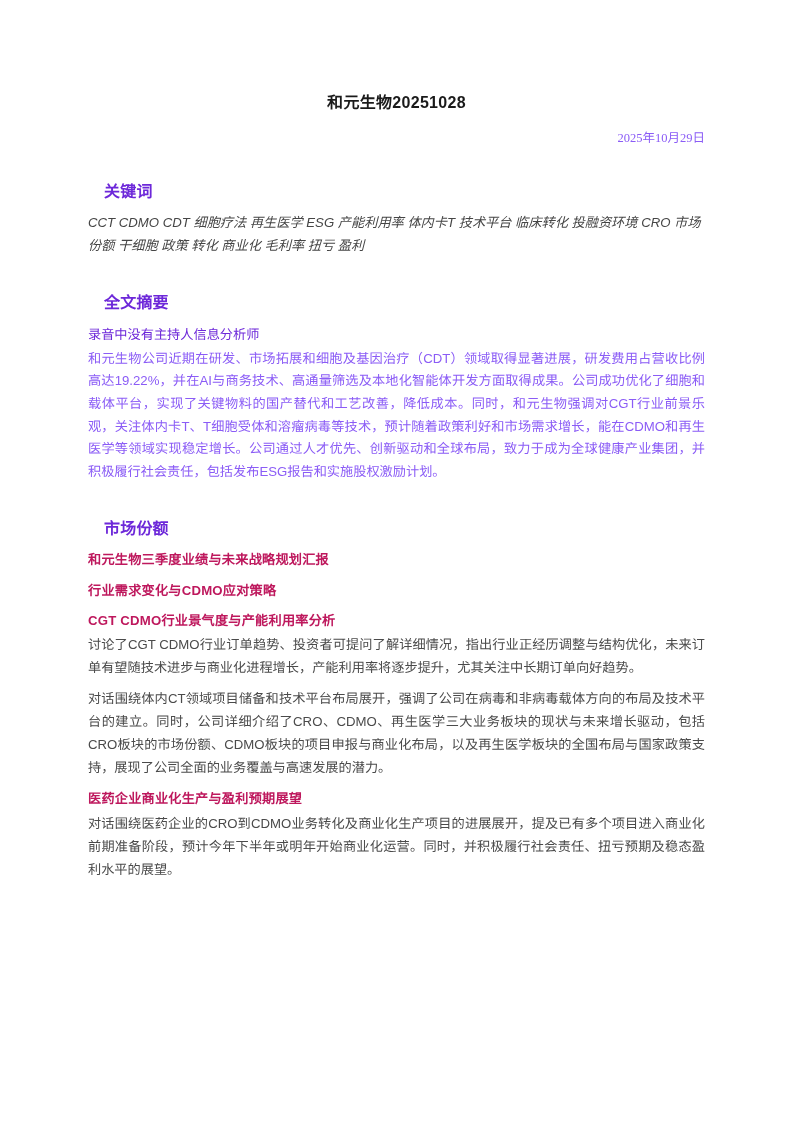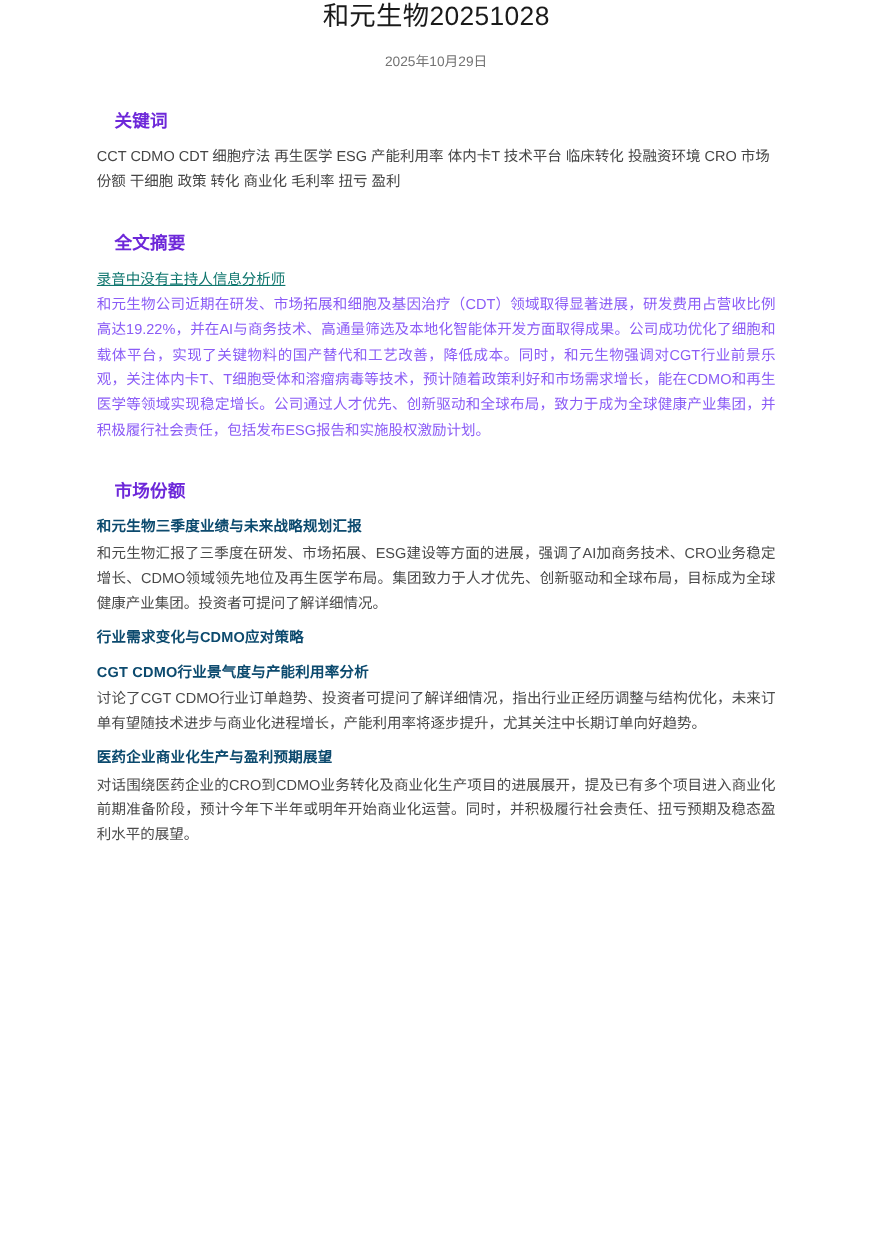--- a/index.html
+++ b/index.html
@@ -19,33 +19,35 @@
     box-sizing: border-box;
     width: 793px;
     min-height: 1122px;
     padding: 0 88px;
     background: #ffffff;
   }
 
   
   .doc-title {
     margin: 0;
-    font-size: 24px;
-    font-weight: normal;
+    padding-top: 92px;
+    font-size: 16px;
+    font-weight: bold;
     line-height: 1.35;
     color: #1a1a1a;
     text-align: center;
     letter-spacing: 0.3px;
   }
   .doc-date {
     margin: 16px 0 0 0;
     font-size: 12.5px;
     line-height: 1.4;
-    color: #737373;
-    text-align: center;
+    color: #8b5cf6;
+    text-align: right;
+    font-family: Liberation Serif, serif;
   }
 
   
   .section {
     margin-top: 34px;
   }
   .section-heading {
     margin: 0 0 9px 16px;
     font-size: 16px;
     font-weight: bold;
@@ -60,53 +62,53 @@
     font-size: 13.2px;
     line-height: 1.72;
     color: #8b5cf6;
     text-align: justify;
     text-justify: inter-ideograph;
   }
   .muted-line {
     margin: 0 0 1px 0;
     font-size: 13.2px;
     line-height: 1.72;
-    color: #0f766e;
-    text-decoration: underline;
+    color: #6d28d9;
   }
 
   
   .chapter {
     margin-top: 8px;
   }
   .chapter:first-of-type {
     margin-top: 0;
   }
   .chapter-title {
     margin: 0 0 2px 0;
     font-size: 13.2px;
     font-weight: bold;
     line-height: 1.7;
-    color: #0c4a6e;
+    color: #be185d;
     letter-spacing: 0.2px;
   }
   .chapter-body {
     margin: 0;
     font-size: 13.2px;
     line-height: 1.74;
     color: #4a4a4a;
     text-align: justify;
     text-justify: inter-ideograph;
   }
   .keywords-text {
     margin: 0;
     font-size: 13.2px;
     line-height: 1.74;
     color: #454545;
     text-align: left;
+    font-style: italic;
   }
   .summary-block p + p {
     margin-top: 0;
   }
 </style>
 </head>
 <body>
 
 <div class="page">
 
@@ -124,33 +126,33 @@
       <p class="muted-line">录音中没有主持人信息分析师</p>
       <p class="body-text">和元生物公司近期在研发、市场拓展和细胞及基因治疗（CDT）领域取得显著进展，研发费用占营收比例高达19.22%，并在AI与商务技术、高通量筛选及本地化智能体开发方面取得成果。公司成功优化了细胞和载体平台，实现了关键物料的国产替代和工艺改善，降低成本。同时，和元生物强调对CGT行业前景乐观，关注体内卡T、T细胞受体和溶瘤病毒等技术，预计随着政策利好和市场需求增长，能在CDMO和再生医学等领域实现稳定增长。公司通过人才优先、创新驱动和全球布局，致力于成为全球健康产业集团，并积极履行社会责任，包括发布ESG报告和实施股权激励计划。</p>
     </div>
   </section>
 
   <section class="section">
     <h2 class="section-heading">市场份额</h2>
 
     <article class="chapter">
       <h3 class="chapter-title">和元生物三季度业绩与未来战略规划汇报</h3>
-      <p class="chapter-body">和元生物汇报了三季度在研发、市场拓展、ESG建设等方面的进展，强调了AI加商务技术、CRO业务稳定增长、CDMO领域领先地位及再生医学布局。集团致力于人才优先、创新驱动和全球布局，目标成为全球健康产业集团。投资者可提问了解详细情况。</p>
     </article>
 
     <article class="chapter">
       <h3 class="chapter-title">行业需求变化与CDMO应对策略</h3>
     </article>
 
     <article class="chapter">
       <h3 class="chapter-title">CGT CDMO行业景气度与产能利用率分析</h3>
       <p class="chapter-body">讨论了CGT CDMO行业订单趋势、投资者可提问了解详细情况，指出行业正经历调整与结构优化，未来订单有望随技术进步与商业化进程增长，产能利用率将逐步提升，尤其关注中长期订单向好趋势。</p>
     </article>
 
     <article class="chapter">
+      <p class="chapter-body">对话围绕体内CT领域项目储备和技术平台布局展开，强调了公司在病毒和非病毒载体方向的布局及技术平台的建立。同时，公司详细介绍了CRO、CDMO、再生医学三大业务板块的现状与未来增长驱动，包括CRO板块的市场份额、CDMO板块的项目申报与商业化布局，以及再生医学板块的全国布局与国家政策支持，展现了公司全面的业务覆盖与高速发展的潜力。</p>
     </article>
 
     <article class="chapter">
       <h3 class="chapter-title">医药企业商业化生产与盈利预期展望</h3>
       <p class="chapter-body">对话围绕医药企业的CRO到CDMO业务转化及商业化生产项目的进展展开，提及已有多个项目进入商业化前期准备阶段，预计今年下半年或明年开始商业化运营。同时，并积极履行社会责任、扭亏预期及稳态盈利水平的展望。</p>
     </article>
 
   </section>
 </div>
 

